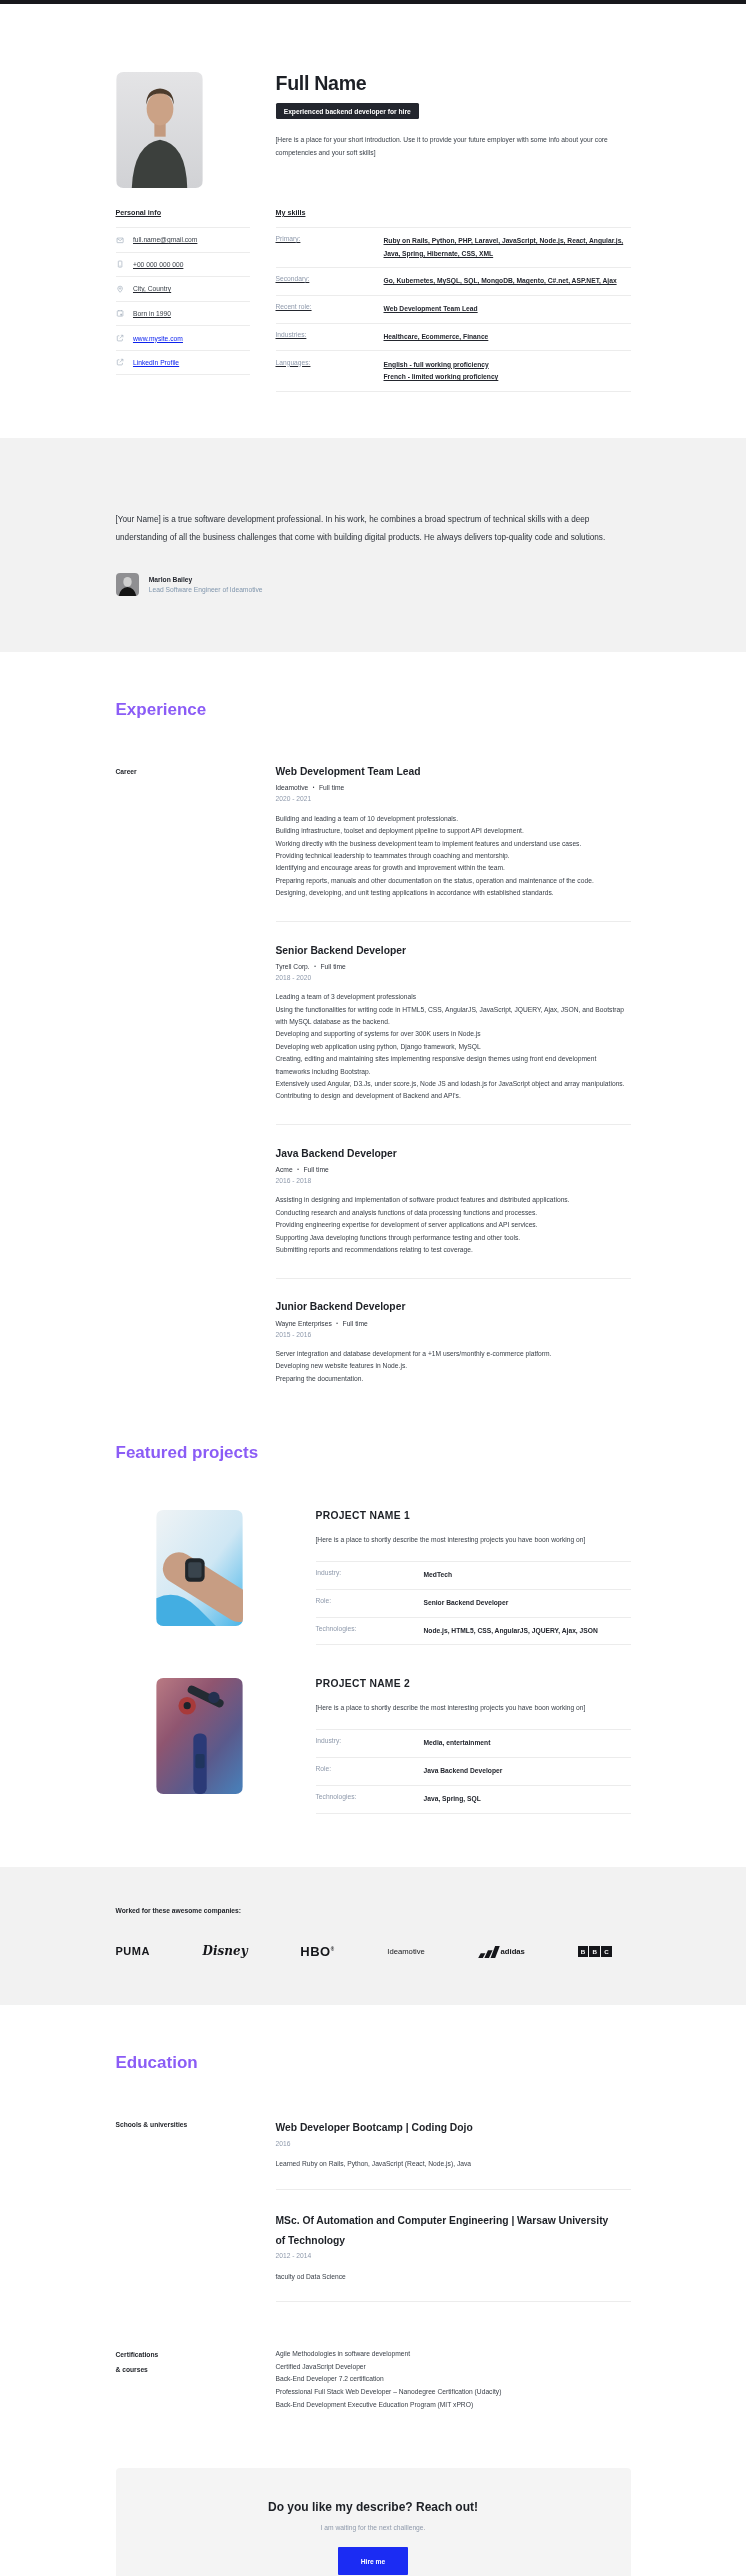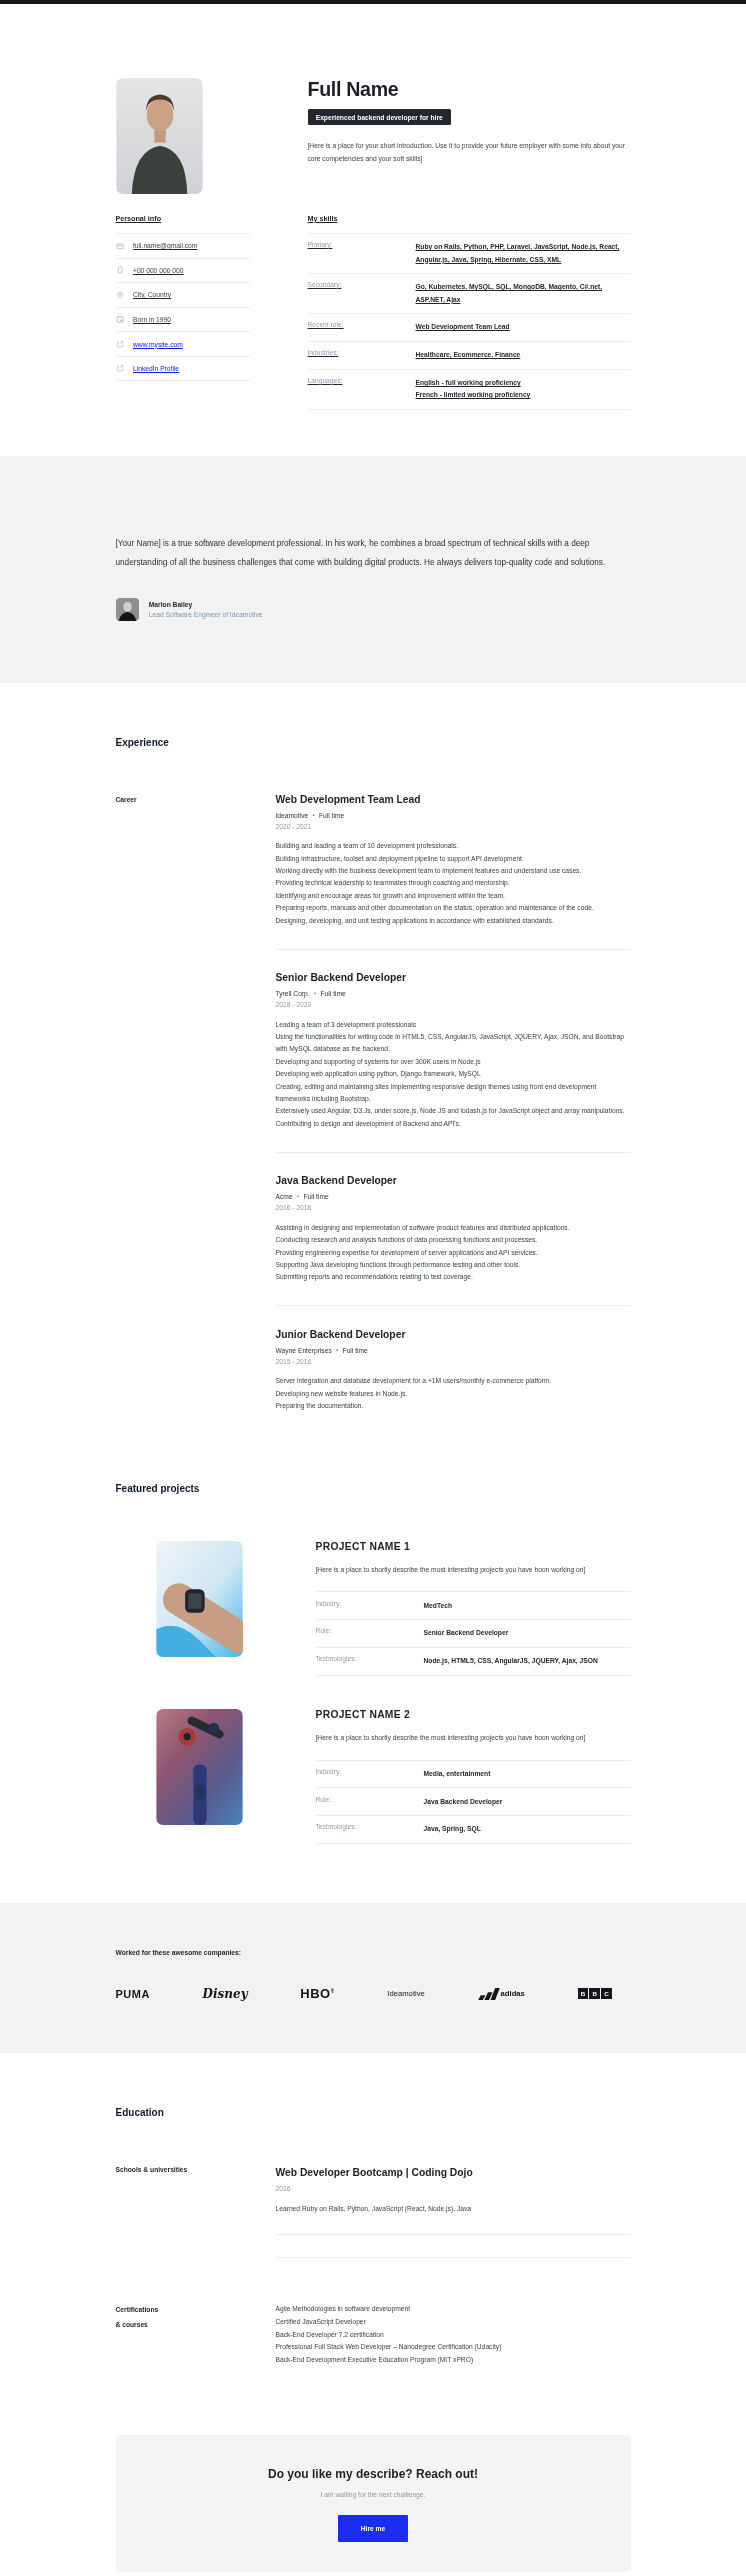--- a/index.html
+++ b/index.html
@@ -1,20 +1,20 @@
 <!DOCTYPE html>
 <html style="font-size:8.2px"><head>
 <meta charset="utf-8">
 <style>
   * { box-sizing: border-box; }
   html,body { margin:0; padding:0; background:#ffffff; }
   body { font-family:"Liberation Sans", sans-serif; color:#23262e; min-width:746px; }
 
   .topbar, .bottombar { height:4.1px; background:#17181c; width:100%; }
-  .container { width:515px; margin:16px auto;gap:32px; }
+  .container { width:515px; margin:10px auto; }
   .two-col { display:flex; }
   .col-left { width:160px; flex-shrink:0; }
   .col-right { flex:1; min-width:0; }
   .pre { white-space:pre-line; }
 
   
   .header-top { padding-top:58px; }
   .portrait { width:87px; height:116px; border-radius:7.2px; overflow:hidden; }
   .full-name { margin:0; font-size:19.6px; font-weight:800; letter-spacing:-0.3px; color:#1d2026; }
   .badge { display:inline-block; margin-top:8.2px; background:#23262e; color:#fff; font-size:6.7px; font-weight:700; padding:4.6px 8.2px; border-radius:1.5px; }
@@ -38,21 +38,21 @@
   .band { background:#f2f2f2; width:100%; }
   .testimonial { margin-top:23px; padding:63px 0 46px; }
   .quote { margin:0; font-size:8.2px; line-height:2.3; color:#2b3038; max-width:515px; }
   .author { display:flex; align-items:center; margin-top:25px; }
   .avatar { width:23px; height:23px; border-radius:4.1px; overflow:hidden; flex-shrink:0; margin-right:10.3px; }
   .author-name { font-size:6.7px; font-weight:700; color:#23262e; }
   .author-role { font-size:6.7px; color:#8096ad; margin-top:3.1px; }
 
   
   .section { padding-top:38px; }
-  .section-title { margin:0; font-size:10px; font-weight:800; color:#0f172a; }
+  .section-title { margin:0; font-size:17px; font-weight:800; color:#8b5cf6; }
   .section-body { margin-top:45px; }
   .side-label { margin:0; font-size:6.7px; font-weight:700; color:#1d2026; white-space:pre-line; line-height:2.2; }
 
   .job-title { margin:0; font-size:10.3px; font-weight:800; color:#1d2026; line-height:1.35; }
   .job-meta { margin-top:5.2px; font-size:6.7px; color:#2e333c; }
   .job-meta .dot { display:inline-block; margin:0 4.6px; font-size:4.6px; vertical-align:1px; color:#2e333c; }
   .job-dates { margin-top:4.1px; font-size:6.7px; color:#8e99ab; }
   .job-desc { margin-top:10.3px; font-size:6.7px; line-height:1.85; color:#3a4049; white-space:pre-line; }
   .rule { border:none; border-top:0.5px solid #ececec; margin:21.6px 0; }
 
@@ -432,20 +432,25 @@
       <div class="col-left">
         <h4 class="side-label">Schools &amp; universities</h4>
       </div>
       <div class="col-right">
         <article class="school">
           <h3 class="edu-name">Web Developer Bootcamp | Coding Dojo</h3>
           <div class="edu-dates">2016</div>
           <p class="edu-desc">Learned Ruby on Rails, Python, JavaScript (React, Node.js), Java</p>
         </article>
         <hr class="rule">
+        <article class="school">
+          <h3 class="edu-name">MSc. Of Automation and Computer Engineering | Warsaw University of Technology</h3>
+          <div class="edu-dates">2012 - 2014</div>
+          <p class="edu-desc">faculty od Data Science</p>
+        </article>
         <hr class="rule">
       </div>
     </div>
 
     <div class="two-col certs-row">
       <div class="col-left">
         <h4 class="side-label pre">Certifications
 &amp; courses</h4>
       </div>
       <div class="col-right">

